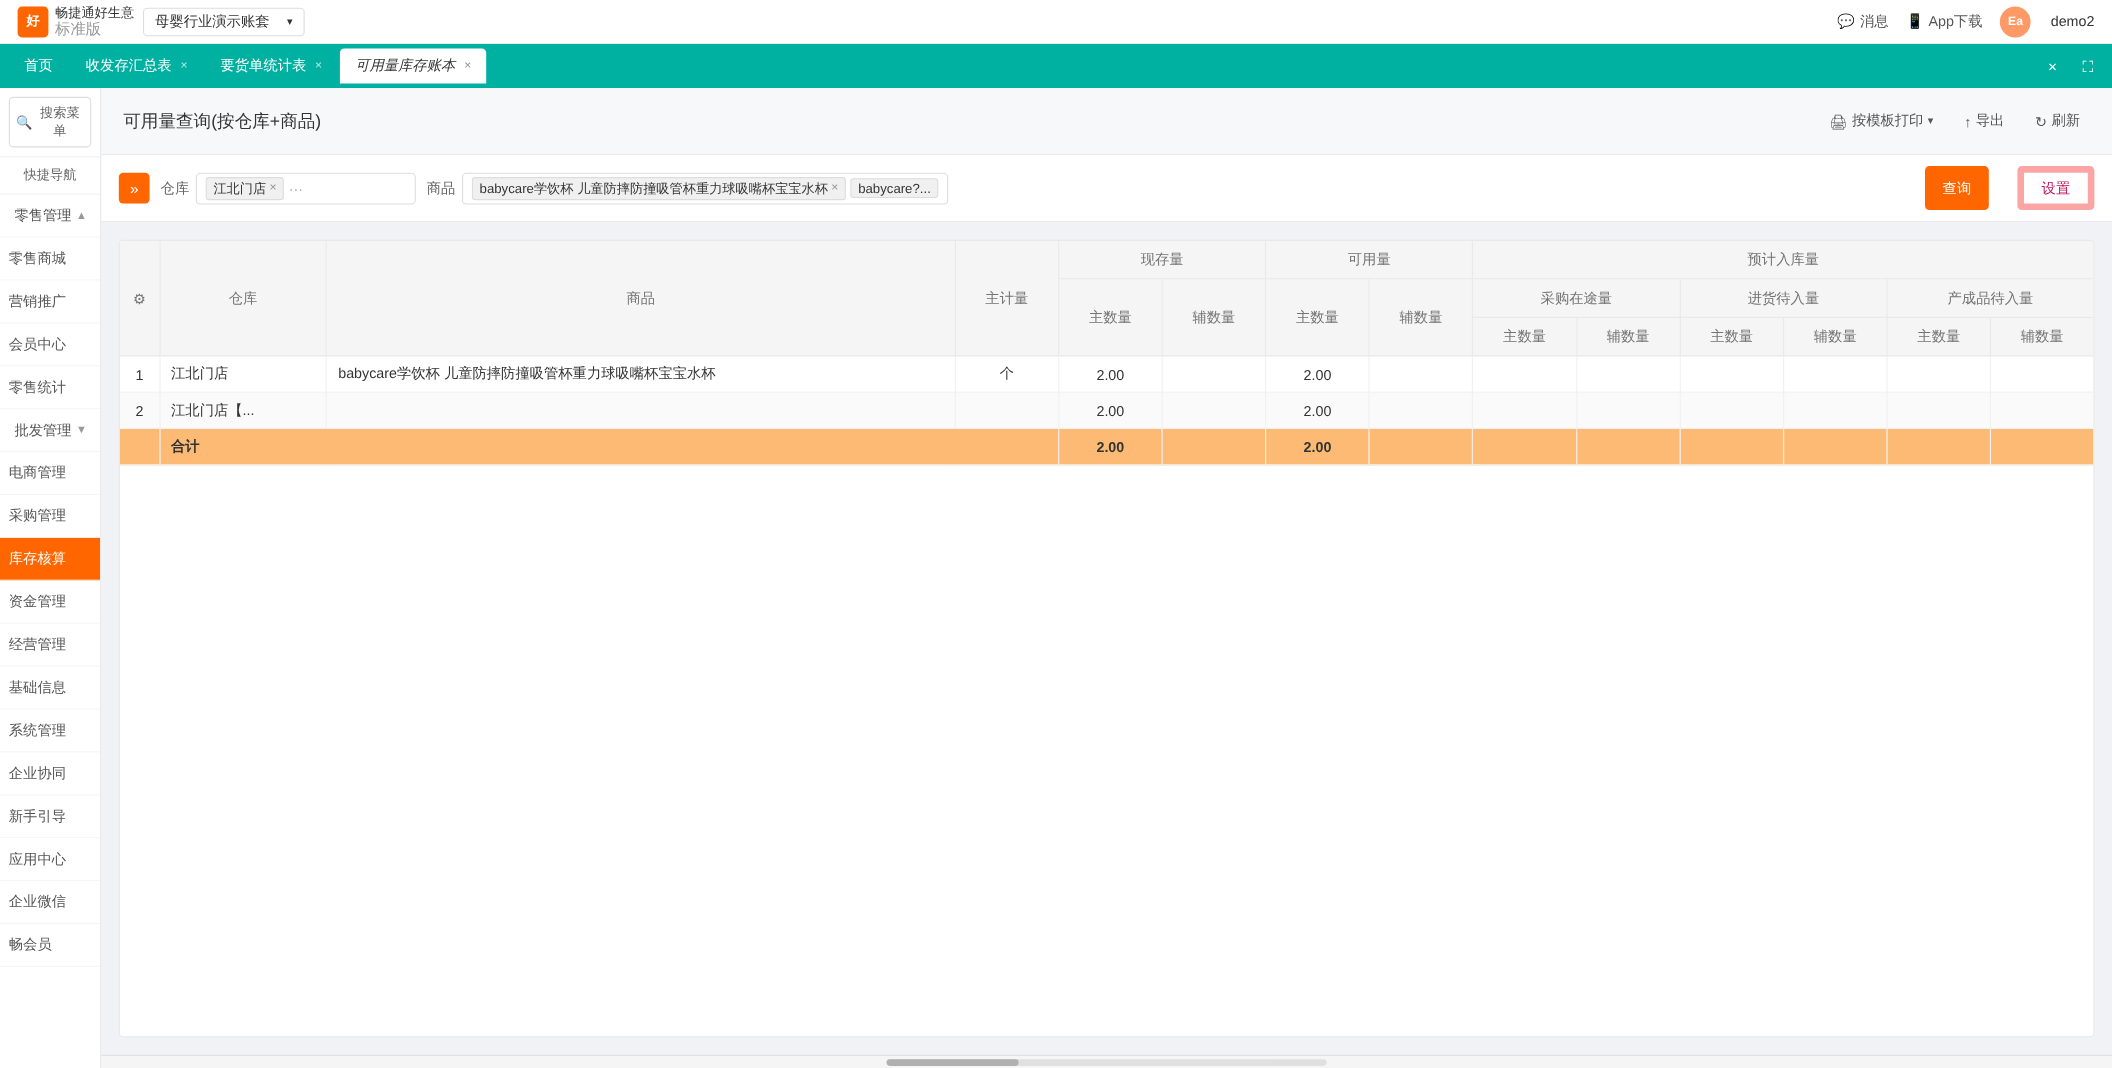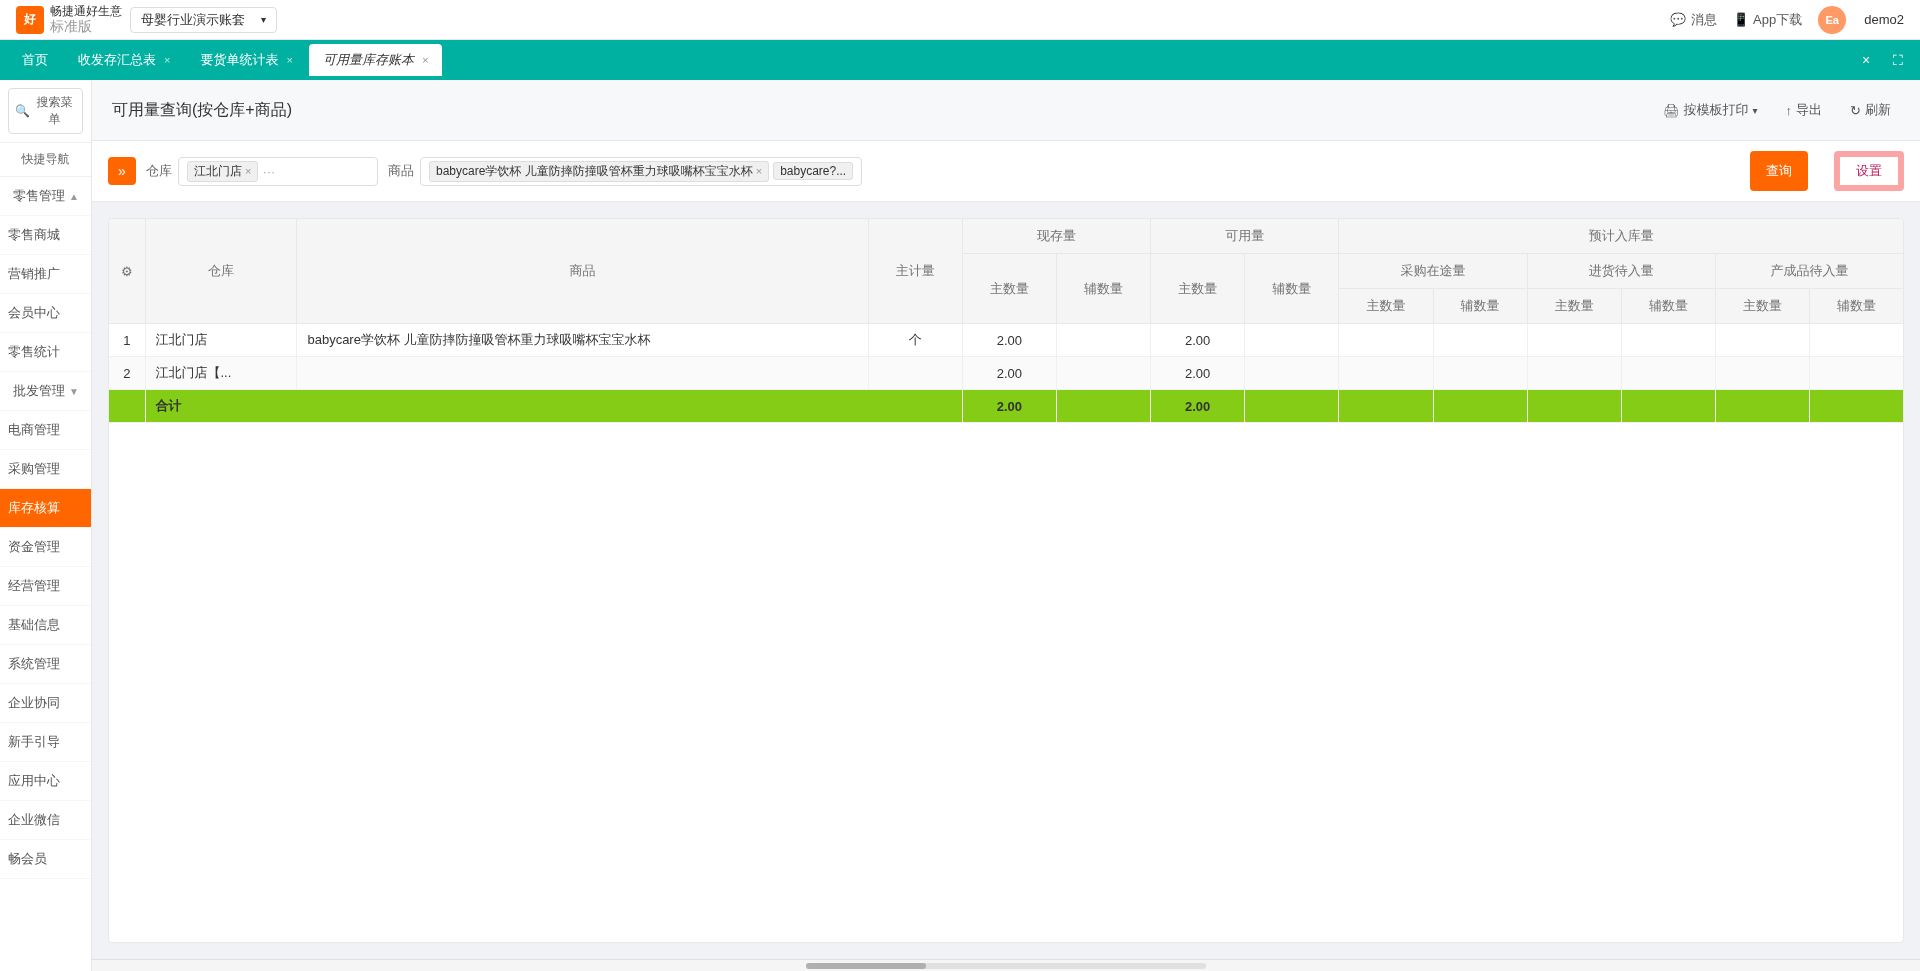--- a/index.html
+++ b/index.html
@@ -414,21 +414,21 @@
             <td><span></span></td>
             <td></td>
             <td></td>
             <td></td>
             <td></td>
             <td></td>
             <td></td>
           </tr>
         </tbody>
         <tfoot>
-          <tr style="background:#84cc16;font-weight:bold;">
+          <tr style="background:#fdba74;font-weight:bold;">
             <td></td>
             <td colspan="3" class="td-left">
               <span>合计</span>
             </td>
             <td>
               <span>2.00</span>
             </td>
             <td></td>
             <td>
               <span>2.00</span>

